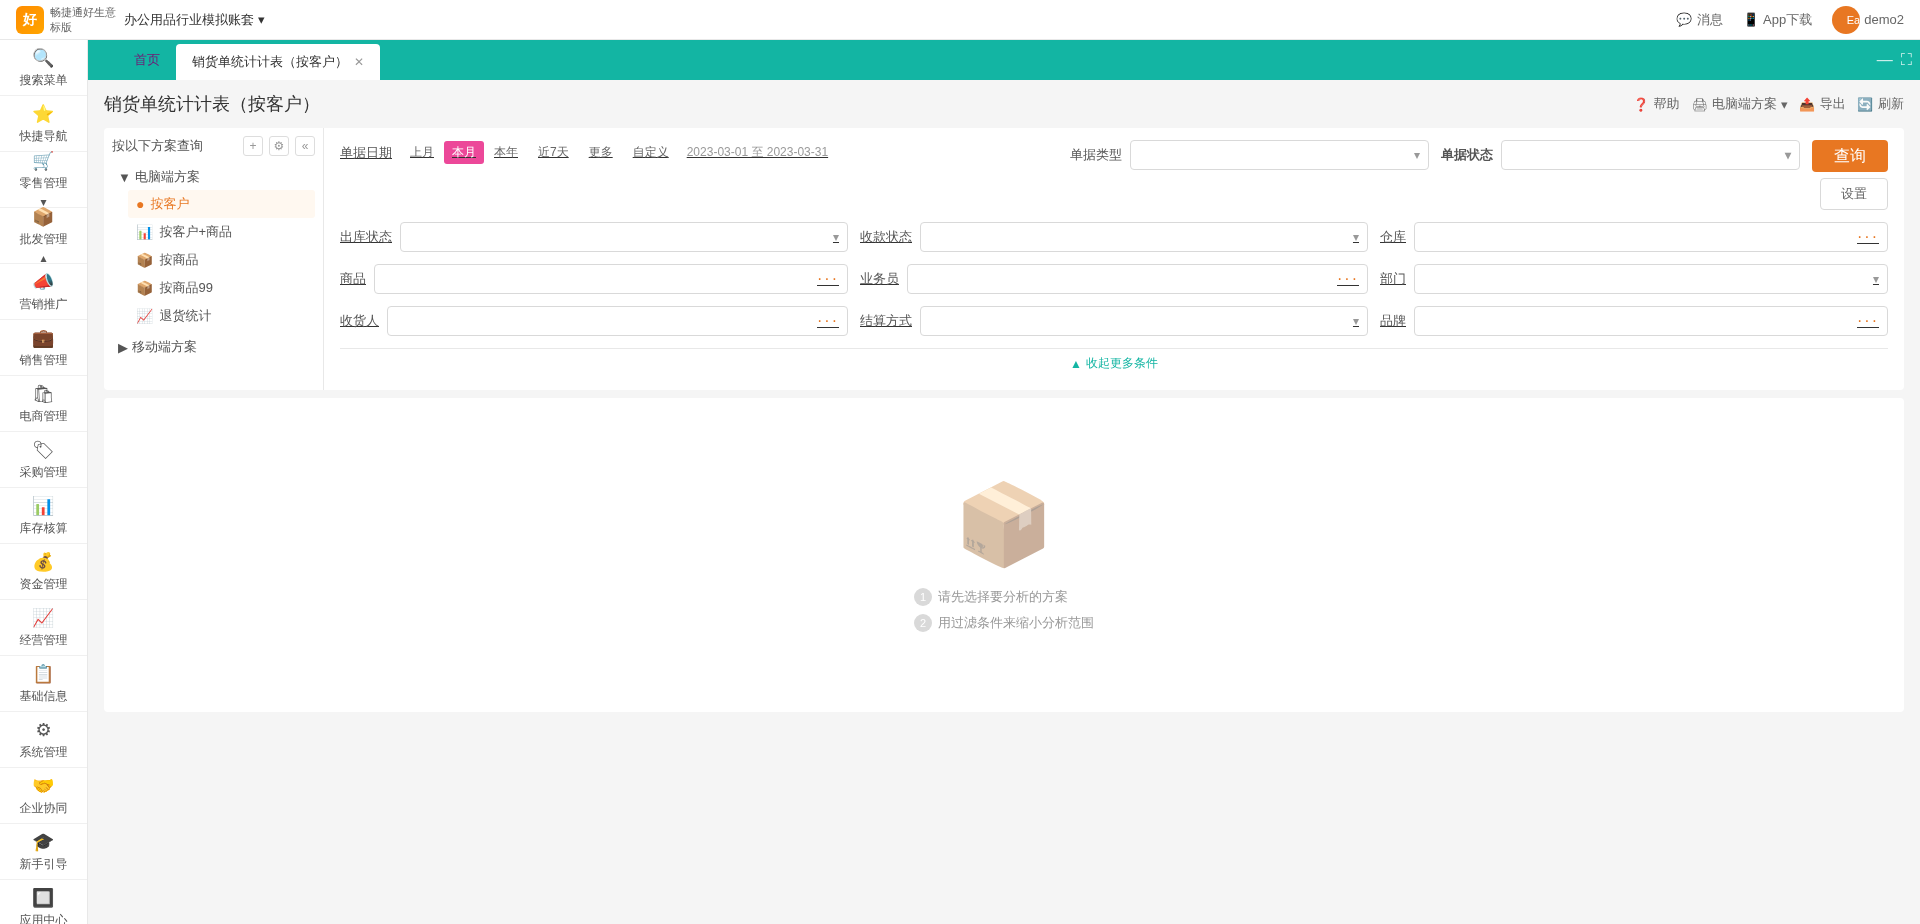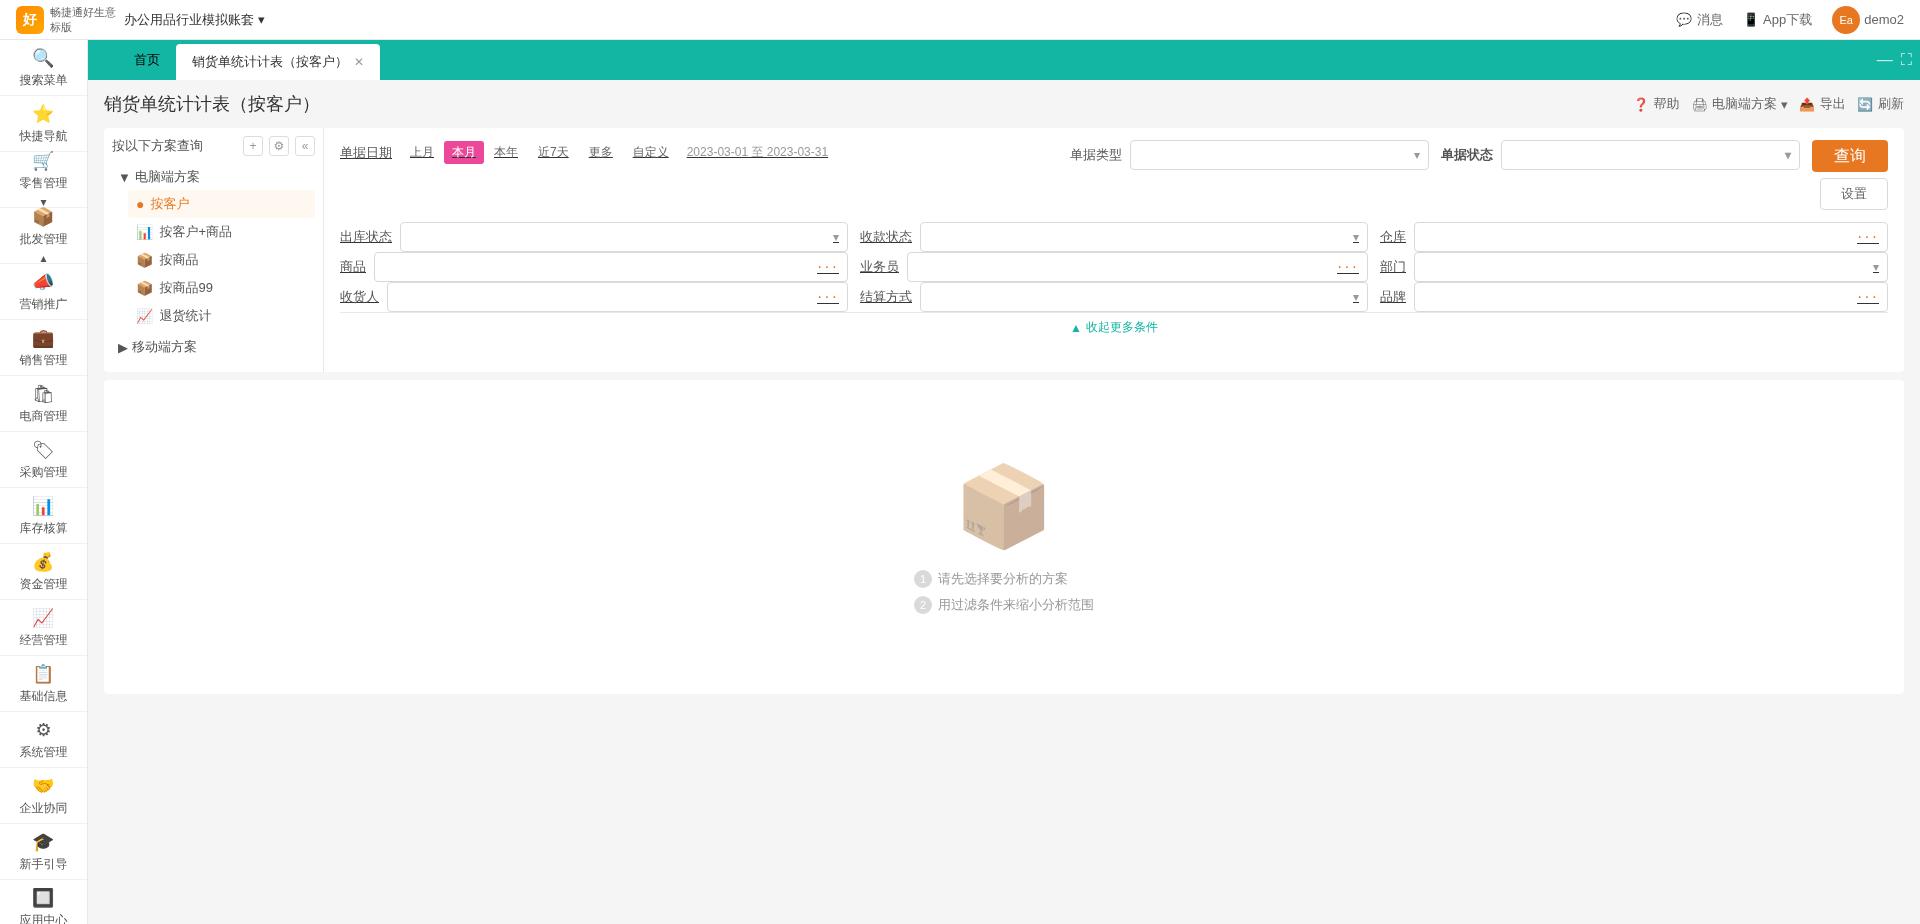--- a/index.html
+++ b/index.html
@@ -7,37 +7,37 @@
 
     
     .top-bar { height: 40px; background: #fff; display: flex; align-items: center; justify-content: space-between; padding: 0 16px; border-bottom: 1px solid #e8e8e8; flex-shrink: 0; }
     .top-bar-left { display: flex; align-items: center; gap: 8px; }
     .logo-area { display: flex; align-items: center; gap: 6px; }
     .logo-icon { width: 28px; height: 28px; background: linear-gradient(135deg, #ff8c00, #ffa500); border-radius: 6px; display: flex; align-items: center; justify-content: center; color: white; font-size: 14px; font-weight: bold; }
     .logo-text { font-size: 11px; color: #666; line-height: 1.3; }
     .top-bar-title-dropdown { display: flex; align-items: center; gap: 4px; color: #333; cursor: pointer; }
     .top-bar-right { display: flex; align-items: center; gap: 20px; }
     .top-bar-btn { display: flex; align-items: center; gap: 4px; color: #666; font-size: 13px; cursor: pointer; }
-    .avatar { width: 28px; height: 28px; border-radius: 50%; background: #e87722; display: flex; align-items: center; justify-content: center; color: white; font-size: 11px; overflow: hidden; }
+    .avatar { width: 28px; height: 28px; border-radius: 50%; background: #e87722; display: flex; align-items: center; justify-content: flex-end; color: white; font-size: 11px; overflow: hidden; }
 
     
     .main-layout { display: flex; flex: 1; overflow: hidden; }
 
     
     .sidebar { width: 88px; background: #fff; border-right: 1px solid #e8e8e8; display: flex; flex-direction: column; flex-shrink: 0; overflow-y: auto; }
     .sidebar-item { display: flex; flex-direction: column; align-items: center; justify-content: center; padding: 10px 4px; cursor: pointer; font-size: 12px; color: #555; gap: 3px; border-bottom: 1px solid #f0f0f0; min-height: 56px; }
     .sidebar-icon { font-size: 18px; }
 
     
     .content-area { flex: 1; display: flex; flex-direction: column; overflow: hidden; }
 
     
     .tab-bar { height: 40px; background: #13b5a3; display: flex; align-items: center; padding: 0 0; flex-shrink: 0; }
     .tab-item { height: 100%; display: flex; align-items: center; padding: 0 16px; font-size: 13px; color: rgba(255,255,255,0.8); cursor: pointer; gap: 6px; }
-    .tab-item.home { color: #000000; padding-left: 46px; }
+    .tab-item.home { color: #701a75; padding-left: 46px; }
     .tab-item.active { background: #fff; color: #333; border-radius: 4px 4px 0 0; margin-top: 4px; height: calc(100% - 4px); }
     .tab-close { color: #999; font-size: 12px; cursor: pointer; }
     .tab-bar-actions { margin-left: auto; display: flex; align-items: center; gap: 8px; padding-right: 8px; }
     .tab-bar-btn { color: white; font-size: 16px; cursor: pointer; opacity: 0.8; }
 
     
     .page-content { flex: 1; overflow: auto; background: #f5f5f5; padding: 12px 16px; }
 
     
     .page-header { display: flex; align-items: center; justify-content: space-between; margin-bottom: 12px; }
@@ -58,21 +58,21 @@
     .plan-tree-section { margin-bottom: 4px; }
     .plan-tree-label { display: flex; align-items: center; gap: 4px; padding: 4px 6px; color: #555; cursor: pointer; border-radius: 3px; }
     .plan-tree-children { padding-left: 16px; }
     .plan-tree-item { display: flex; align-items: center; gap: 6px; padding: 5px 8px; border-radius: 3px; cursor: pointer; color: #555; font-size: 13px; }
     .plan-tree-item.active { background: #fff8f0; color: #e87722; }
     .plan-tree-item .item-icon { font-size: 14px; }
     .plan-tree-item.active .item-icon { color: #e87722; }
 
     
     .filter-right { flex: 1; padding: 12px 16px; }
-    .filter-row { display: grid; grid-template-columns: 1fr 1fr 1fr; gap: 12px; align-items: center; }
+    .filter-row { display: grid; grid-template-columns: 1fr 1fr 1fr; gap: 12px; margin-bottom: 12px; align-items: center; }
     .filter-item { display: flex; align-items: center; gap: 8px; text-decoration: underline; }
     .filter-label { color: #555; font-size: 13px; white-space: nowrap; min-width: fit-content; }
     .filter-control { flex: 1; border: 1px solid #d9d9d9; border-radius: 4px; height: 30px; display: flex; align-items: center; padding: 0 8px; background: #fff; cursor: pointer; justify-content: space-between; font-size: 13px; color: #333; }
     .filter-control .dots { color: #e87722; font-size: 16px; letter-spacing: 2px; }
     .filter-control .arrow-down { color: #999; font-size: 12px; }
 
     
     .date-filter { display: flex; align-items: center; gap: 0; }
     .date-btn { padding: 4px 10px; font-size: 12px; border: none; background: none; cursor: pointer; color: #666; }
     .date-btn.active { background: #ec4899; color: white; border-radius: 3px; padding: 3px 8px; }

